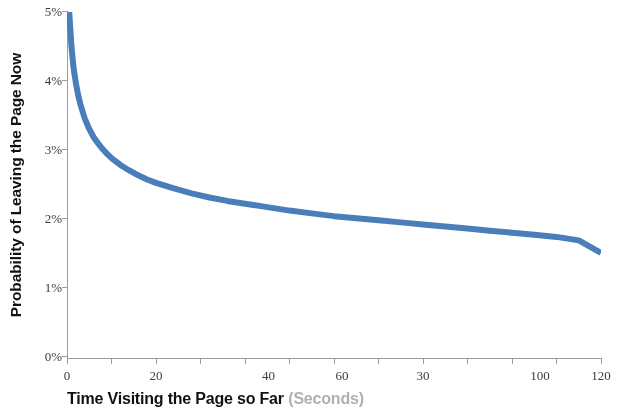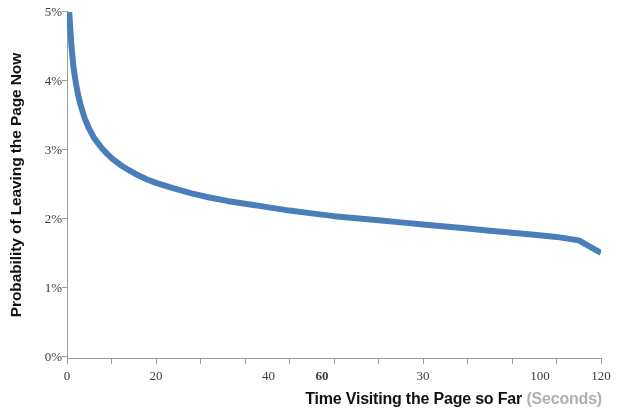--- a/index.html
+++ b/index.html
@@ -112,21 +112,21 @@
     font-family: "Liberation Serif", serif;
     font-size: 13px;
     color: #3b3b3b;
   }
   
   #x-axis-title {
     position: absolute;
     left: 67px;
     top: 390px;
     width: 535px;
-    text-align: right;
+    text-align: left;
     white-space: nowrap;
   }
   #x-axis-title .main {
     font-family: "Liberation Sans", sans-serif;
     font-weight: bold;
     font-size: 16px;
     color: #111111;
     letter-spacing: -0.2px;
   }
   #x-axis-title .unit {
@@ -175,21 +175,21 @@
   <div class="x-tick-mark" style="left:378px;"></div>
   <div class="x-tick-mark" style="left:423px;"></div>
   <div class="x-tick-mark" style="left:467px;"></div>
   <div class="x-tick-mark" style="left:512px;"></div>
   <div class="x-tick-mark" style="left:556px;"></div>
   <div class="x-tick-mark" style="left:601px;"></div>
 
   <div class="x-tick-label" style="left:67px;">0</div>
   <div class="x-tick-label" style="left:156px;">20</div>
   <div class="x-tick-label" style="left:245px;text-align:right;">40</div>
-  <div class="x-tick-label" style="left:322px;font-weight:bold;">60</div>
+  <div class="x-tick-label" style="left:342px;">60</div>
   <div class="x-tick-label" style="left:423px;">30</div>
   <div class="x-tick-label" style="left:540px;">100</div>
   <div class="x-tick-label" style="left:601px;">120</div>
 
   <div id="plot-area">
     <svg id="plot-svg" width="534" height="346" viewBox="0 0 534 346">
       <polyline id="data-line" fill="none" stroke="#4a7ebb" stroke-width="6" stroke-linecap="butt" stroke-linejoin="round" points="2.23,0.00 4.45,34.60 6.68,56.74 8.90,71.28 11.13,83.04 13.35,92.04 17.80,106.57 22.25,116.95 26.70,125.25 31.15,131.48 35.60,137.02 40.05,141.86 44.50,146.01 53.40,152.93 62.30,158.47 71.20,163.31 80.10,167.46 89.00,170.92 106.80,176.46 124.60,181.30 142.40,185.46 160.20,188.92 178.00,191.68 200.25,195.14 222.50,198.60 244.75,201.37 267.00,204.14 289.25,206.22 311.50,208.29 333.75,210.37 356.00,212.44 378.25,214.52 400.50,216.60 422.75,218.67 445.00,220.75 467.25,222.82 489.50,224.90 511.75,228.36 534.00,240.82"></polyline>
     </svg>
   </div>
 

